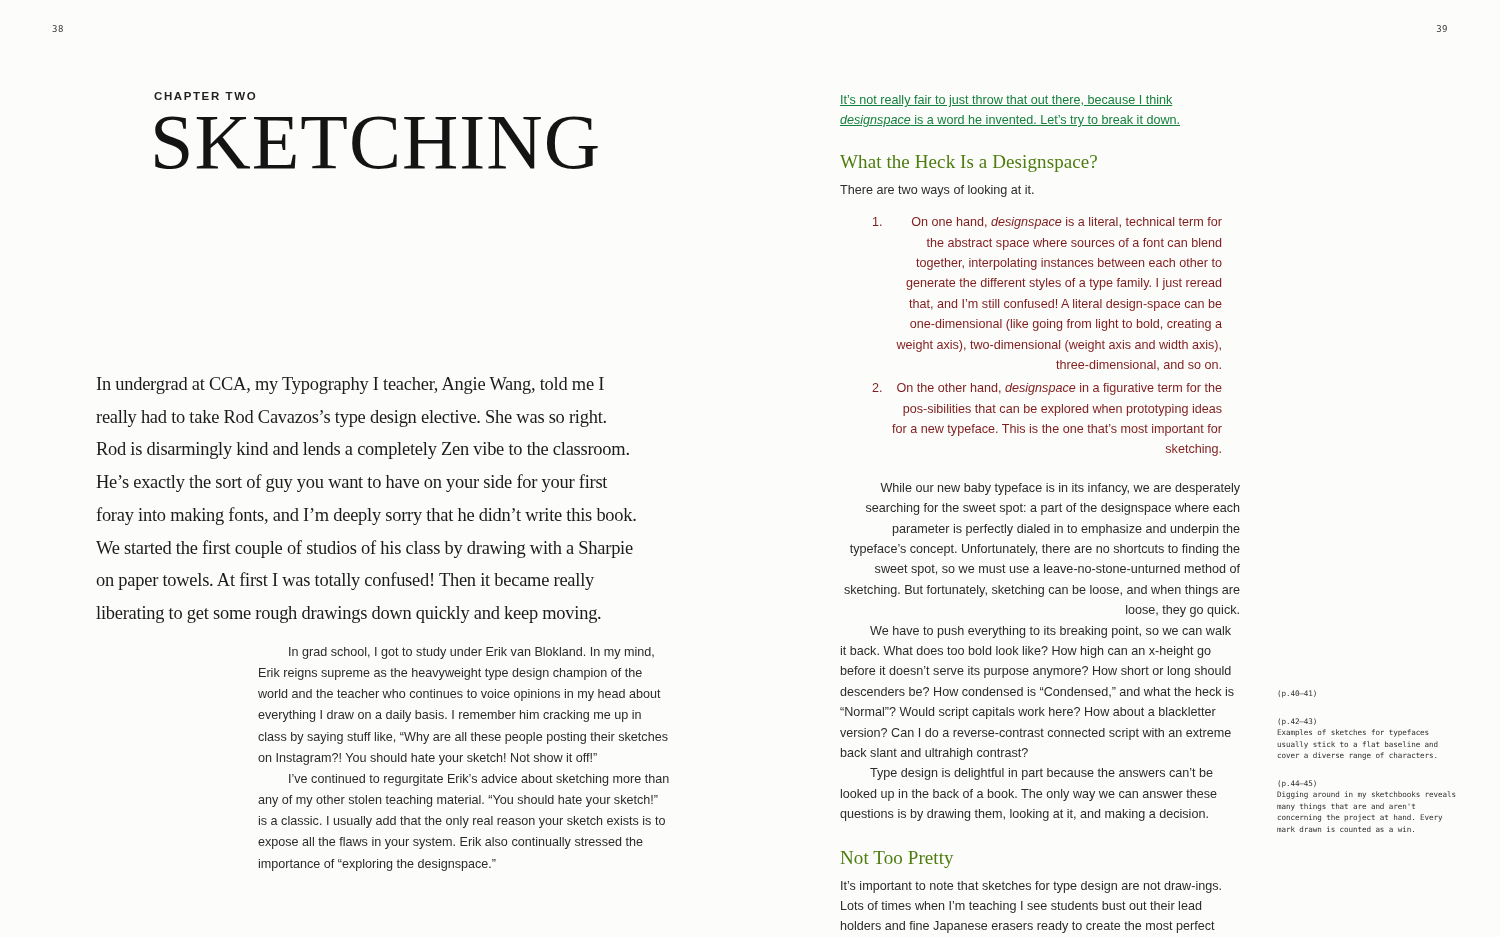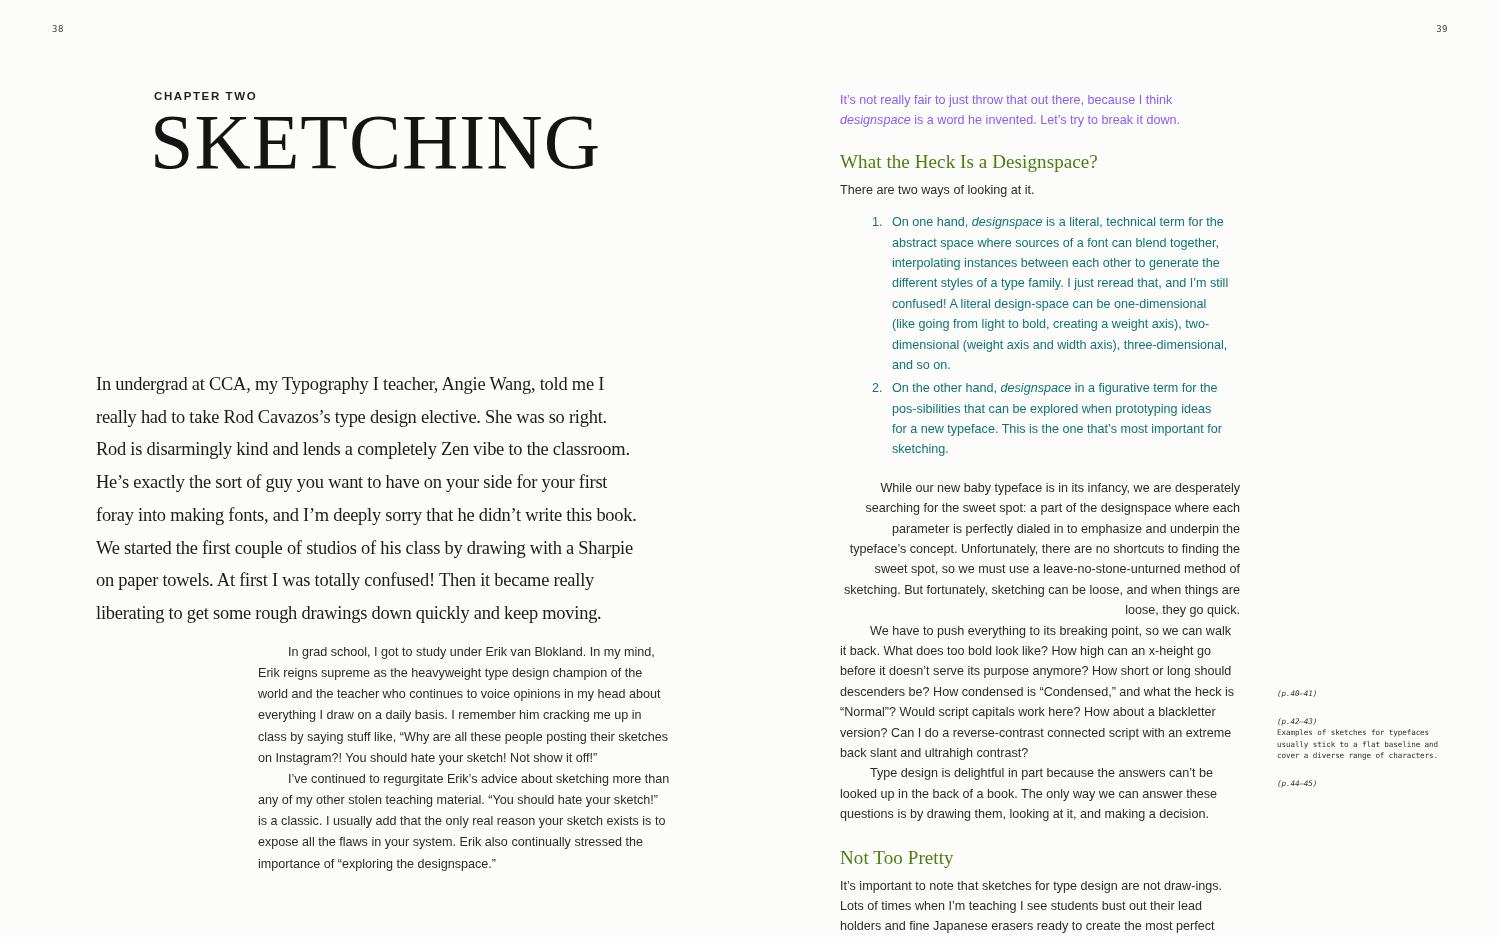--- a/index.html
+++ b/index.html
@@ -100,21 +100,22 @@
     line-height: 1.68;
     color: #2b2b2b;
   }
   .sub-block p { margin: 0; text-indent: 30px; }
 
   
   .r-intro {
     font-size: 12.6px;
     line-height: 1.62;
     margin: 0 0 20px 0;
-    color: #8b5cf6;
+    color: #15803d;
+    text-decoration: underline;
   }
   .r-intro em { font-style: italic; }
 
   h2.sec {
     font-family: "Liberation Serif", serif;
     font-size: 19px;
     font-weight: normal;
     letter-spacing: 0.1px;
     margin: 0 0 7px 0;
     color: #4d7c0f;
@@ -122,40 +123,41 @@
   .r-body {
     font-size: 12.6px;
     line-height: 1.62;
     margin: 0 0 10px 0;
     color: #2b2b2b;
   }
   .r-body.indent { text-indent: 30px; margin-bottom: 0; }
   .r-body.tight { margin-bottom: 0; text-align: right; }
 
   ol.numbered {
-    margin: 12px 11px 18px 0;
+    margin: 12px 18px 18px 0;
     padding-left: 46px;
     font-size: 12.6px;
     line-height: 1.62;
-    color: #0f766e;
+    color: #7f1d1d;
+    text-align: right;
   }
   ol.numbered li { margin-bottom: 3px; padding-left: 6px; }
   ol.numbered em { font-style: italic; }
   .spacer-md { height: 22px; }
 
   
   .note {
     font-family: "DejaVu Sans Mono", monospace;
     font-size: 7.6px;
     line-height: 1.52;
     color: #2e2e2e;
     margin-bottom: 16px;
     letter-spacing: -0.1px;
   }
-  .note .ref { display: block; font-style: italic; }
+  .note .ref { display: block; }
 </style>
 </head>
 <body>
 
 <div class="spread">
 
   <div class="folio folio-left">38</div>
   <div class="folio folio-right">39</div>
 
   <div class="page-left">
@@ -195,16 +197,17 @@
   <div class="margin-col">
     <div class="note">
       <span class="ref">(p.40–41)</span>
     </div>
     <div class="note">
       <span class="ref">(p.42–43)</span>
       <span>Examples of sketches for typefaces usually stick to a flat baseline and cover a diverse range of characters.</span>
     </div>
     <div class="note">
       <span class="ref">(p.44–45)</span>
+      <span>Digging around in my sketchbooks reveals many things that are and aren't concerning the project at hand. Every mark drawn is counted as a win.</span>
     </div>
   </div>
 
 </div>
 
 </body></html>

